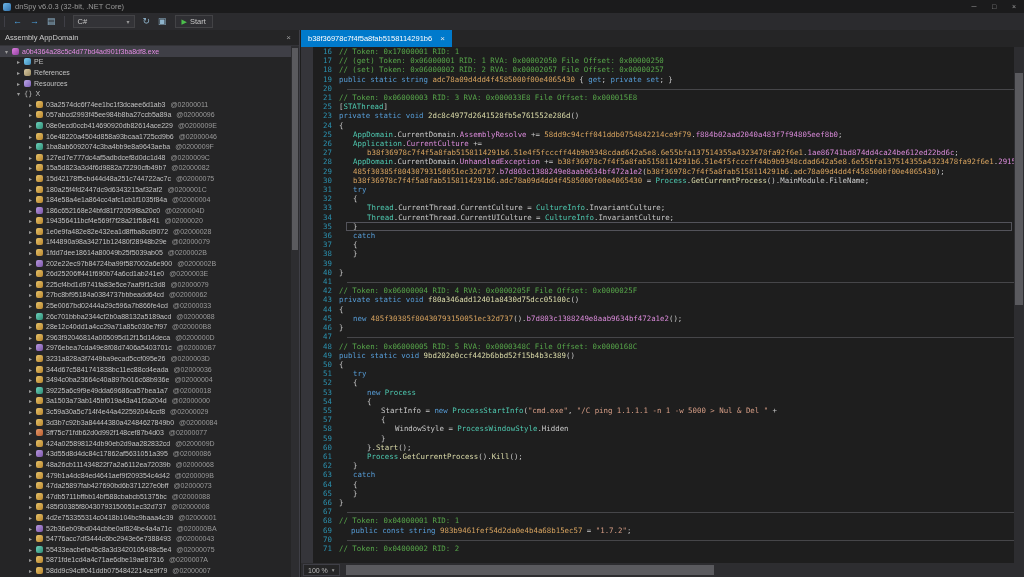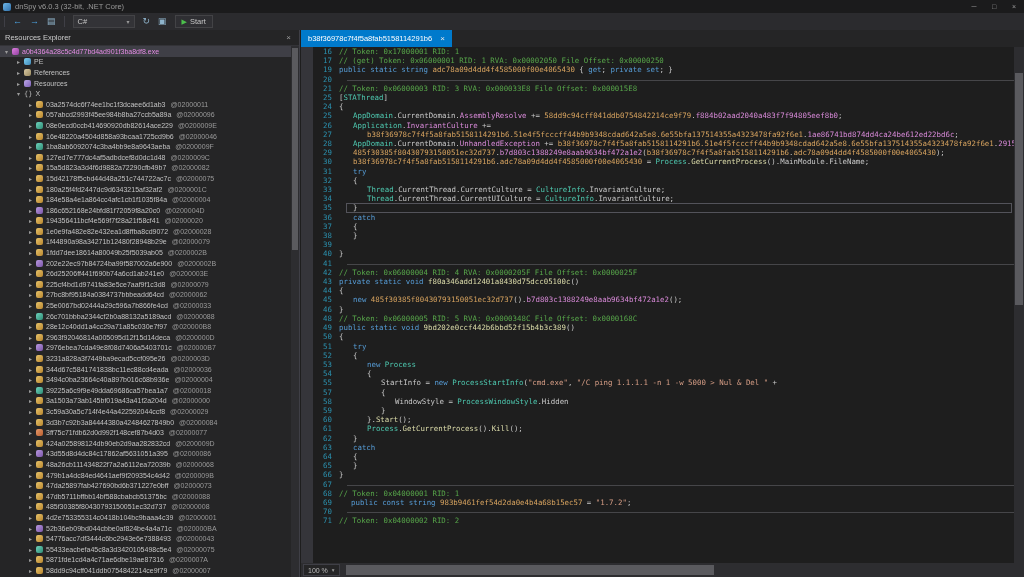--- a/index.html
+++ b/index.html
@@ -117,21 +117,21 @@
     <span class="tb-icon gray">↻</span>
     <span class="tb-icon gray">▣</span>
     <div class="startbtn">
       <span class="play">▶</span>
       <span>Start</span>
     </div>
   </div>
 
   <div class="sidebar">
     <div class="side-header">
-      <span>Resources Explorer</span>
+      <span>Assembly AppDomain</span>
       <span class="side-close">×</span>
     </div>
     <div class="tree">
         <div class="trow sel" style="padding-left: 2px;">
           <span class="arr">▾</span>
           <span class="tico asm"></span>
           <span class="tname pink">a0b4364a28c5c4d77bd4ad901f3ba8df8.exe</span>
         </div>
         <div class="trow" style="padding-left: 14px;">
           <span class="arr">▸</span>
@@ -435,47 +435,50 @@
         <span>b38f36978c7f4f5a8fab5158114291b6</span>
         <span class="tab-close">×</span>
       </div>
     </div>
 
     <div class="editor">
       <div class="glyphstrip"></div>
       <div class="code">
           <div class="cl"><span class="ln">16</span><span class="ct" style="padding-left: 0px;"><span class="tok cm">// Token: 0x17000001 RID: 1</span></span></div>
           <div class="cl"><span class="ln">17</span><span class="ct" style="padding-left: 0px;"><span class="tok cm">// (get) Token: 0x06000001 RID: 1 RVA: 0x00002050 File Offset: 0x00000250</span></span></div>
+          <div class="cl"><span class="ln">18</span><span class="ct" style="padding-left: 0px;"><span class="tok cm">// (set) Token: 0x06000002 RID: 2 RVA: 0x00002057 File Offset: 0x00000257</span></span></div>
           <div class="cl"><span class="ln">19</span><span class="ct" style="padding-left: 0px;"><span class="tok kw">public static string </span><span class="tok ob">adc78a09d4dd4f4585000f00e4065430</span><span class="tok pl"> { </span><span class="tok kw">get</span><span class="tok pl">; </span><span class="tok kw">private set</span><span class="tok pl">; }</span></span></div>
           <div class="cl sep"><span class="ln">20</span><span class="ct" style="padding-left: 0px;"></span></div>
           <div class="cl"><span class="ln">21</span><span class="ct" style="padding-left: 0px;"><span class="tok cm">// Token: 0x06000003 RID: 3 RVA: 0x000033E8 File Offset: 0x000015E8</span></span></div>
           <div class="cl"><span class="ln">25</span><span class="ct" style="padding-left: 0px;"><span class="tok pl">[</span><span class="tok ty">STAThread</span><span class="tok pl">]</span></span></div>
+          <div class="cl"><span class="ln">23</span><span class="ct" style="padding-left: 0px;"><span class="tok kw">private static void </span><span class="tok mt">2dc8c4977d2641528fb5e761552e286d</span><span class="tok pl">()</span></span></div>
           <div class="cl"><span class="ln">24</span><span class="ct" style="padding-left: 0px;"><span class="tok pl">{</span></span></div>
           <div class="cl"><span class="ln">25</span><span class="ct" style="padding-left: 14px;"><span class="tok ty">AppDomain</span><span class="tok pl">.CurrentDomain.</span><span class="tok mg">AssemblyResolve</span><span class="tok pl"> += </span><span class="tok ob">58dd9c94cff041ddb0754842214ce9f79</span><span class="tok pl">.</span><span class="tok mg">f884b02aad2040a483f7f94805eef8b0</span><span class="tok pl">;</span></span></div>
-          <div class="cl"><span class="ln">26</span><span class="ct" style="padding-left: 14px;"><span class="tok ty">Application</span><span class="tok pl">.</span><span class="tok mg">InvariantCulture</span><span class="tok pl"> +=</span></span></div>
+          <div class="cl"><span class="ln">26</span><span class="ct" style="padding-left: 14px;"><span class="tok ty">Application</span><span class="tok pl">.</span><span class="tok mg">CurrentCulture</span><span class="tok pl"> +=</span></span></div>
           <div class="cl"><span class="ln">27</span><span class="ct" style="padding-left: 28px;"><span class="tok ob">b38f36978c7f4f5a8fab5158114291b6.51e4f5fcccff44b9b9348cdad642a5e8.6e55bfa137514355a4323478fa92f6e1</span><span class="tok pl">.</span><span class="tok mg">1ae86741bd874dd4ca24be612ed22bd6c</span><span class="tok pl">;</span></span></div>
           <div class="cl"><span class="ln">28</span><span class="ct" style="padding-left: 14px;"><span class="tok ty">AppDomain</span><span class="tok pl">.CurrentDomain.</span><span class="tok mg">UnhandledException</span><span class="tok pl"> += </span><span class="tok ob">b38f36978c7f4f5a8fab5158114291b6.51e4f5fcccff44b9b9348cdad642a5e8.6e55bfa137514355a4323478fa92f6e1</span><span class="tok pl">.</span><span class="tok mg">291579f33c0d4549491f37305629759009</span></span></div>
           <div class="cl"><span class="ln">29</span><span class="ct" style="padding-left: 14px;"><span class="tok ob">485f30385f80430793150051ec32d737</span><span class="tok pl">.</span><span class="tok mg">b7d803c1388249e8aab9634bf472a1e2</span><span class="tok pl">(</span><span class="tok ob">b38f36978c7f4f5a8fab5158114291b6</span><span class="tok pl">.</span><span class="tok ob">adc78a09d4dd4f4585000f00e4065430</span><span class="tok pl">);</span></span></div>
           <div class="cl"><span class="ln">30</span><span class="ct" style="padding-left: 14px;"><span class="tok ob">b38f36978c7f4f5a8fab5158114291b6</span><span class="tok pl">.</span><span class="tok ob">adc78a09d4dd4f4585000f00e4065430</span><span class="tok pl"> = </span><span class="tok ty">Process</span><span class="tok pl">.</span><span class="tok mt">GetCurrentProcess</span><span class="tok pl">().MainModule.FileName;</span></span></div>
           <div class="cl"><span class="ln">31</span><span class="ct" style="padding-left: 14px;"><span class="tok kw">try</span></span></div>
           <div class="cl"><span class="ln">32</span><span class="ct" style="padding-left: 14px;"><span class="tok pl">{</span></span></div>
           <div class="cl"><span class="ln">33</span><span class="ct" style="padding-left: 28px;"><span class="tok ty">Thread</span><span class="tok pl">.CurrentThread.CurrentCulture = </span><span class="tok ty">CultureInfo</span><span class="tok pl">.InvariantCulture;</span></span></div>
           <div class="cl"><span class="ln">34</span><span class="ct" style="padding-left: 28px;"><span class="tok ty">Thread</span><span class="tok pl">.CurrentThread.CurrentUICulture = </span><span class="tok ty">CultureInfo</span><span class="tok pl">.InvariantCulture;</span></span></div>
           <div class="cl hl"><span class="ln">35</span><span class="ct" style="padding-left: 14px;"><span class="tok pl">}</span></span></div>
           <div class="cl"><span class="ln">36</span><span class="ct" style="padding-left: 14px;"><span class="tok kw">catch</span></span></div>
           <div class="cl"><span class="ln">37</span><span class="ct" style="padding-left: 14px;"><span class="tok pl">{</span></span></div>
           <div class="cl"><span class="ln">38</span><span class="ct" style="padding-left: 14px;"><span class="tok pl">}</span></span></div>
           <div class="cl"><span class="ln">39</span></div>
           <div class="cl"><span class="ln">40</span><span class="ct" style="padding-left: 0px;"><span class="tok pl">}</span></span></div>
           <div class="cl sep"><span class="ln">41</span><span class="ct" style="padding-left: 0px;"></span></div>
           <div class="cl"><span class="ln">42</span><span class="ct" style="padding-left: 0px;"><span class="tok cm">// Token: 0x06000004 RID: 4 RVA: 0x0000205F File Offset: 0x0000025F</span></span></div>
           <div class="cl"><span class="ln">43</span><span class="ct" style="padding-left: 0px;"><span class="tok kw">private static void </span><span class="tok mt">f80a346add12401a8430d75dcc05100c</span><span class="tok pl">()</span></span></div>
           <div class="cl"><span class="ln">44</span><span class="ct" style="padding-left: 0px;"><span class="tok pl">{</span></span></div>
           <div class="cl"><span class="ln">45</span><span class="ct" style="padding-left: 14px;"><span class="tok kw">new </span><span class="tok ob">485f30385f80430793150051ec32d737</span><span class="tok pl">().</span><span class="tok mg">b7d803c1388249e8aab9634bf472a1e2</span><span class="tok pl">();</span></span></div>
           <div class="cl"><span class="ln">46</span><span class="ct" style="padding-left: 0px;"><span class="tok pl">}</span></span></div>
+          <div class="cl sep"><span class="ln">47</span><span class="ct" style="padding-left: 0px;"></span></div>
           <div class="cl"><span class="ln">48</span><span class="ct" style="padding-left: 0px;"><span class="tok cm">// Token: 0x06000005 RID: 5 RVA: 0x0000348C File Offset: 0x0000168C</span></span></div>
           <div class="cl"><span class="ln">49</span><span class="ct" style="padding-left: 0px;"><span class="tok kw">public static void </span><span class="tok mt">9bd202e0ccf442b6bbd52f15b4b3c389</span><span class="tok pl">()</span></span></div>
           <div class="cl"><span class="ln">50</span><span class="ct" style="padding-left: 0px;"><span class="tok pl">{</span></span></div>
           <div class="cl"><span class="ln">51</span><span class="ct" style="padding-left: 14px;"><span class="tok kw">try</span></span></div>
           <div class="cl"><span class="ln">52</span><span class="ct" style="padding-left: 14px;"><span class="tok pl">{</span></span></div>
           <div class="cl"><span class="ln">53</span><span class="ct" style="padding-left: 28px;"><span class="tok kw">new </span><span class="tok ty">Process</span></span></div>
           <div class="cl"><span class="ln">54</span><span class="ct" style="padding-left: 28px;"><span class="tok pl">{</span></span></div>
           <div class="cl"><span class="ln">55</span><span class="ct" style="padding-left: 42px;"><span class="tok pl">StartInfo = </span><span class="tok kw">new </span><span class="tok ty">ProcessStartInfo</span><span class="tok pl">(</span><span class="tok st">"cmd.exe"</span><span class="tok pl">, </span><span class="tok st">"/C ping 1.1.1.1 -n 1 -w 5000 &gt; Nul &amp; Del "</span><span class="tok pl"> +</span></span></div>
           <div class="cl"><span class="ln">57</span><span class="ct" style="padding-left: 42px;"><span class="tok pl">{</span></span></div>
           <div class="cl"><span class="ln">58</span><span class="ct" style="padding-left: 56px;"><span class="tok pl">WindowStyle = </span><span class="tok ty">ProcessWindowStyle</span><span class="tok pl">.Hidden</span></span></div>

